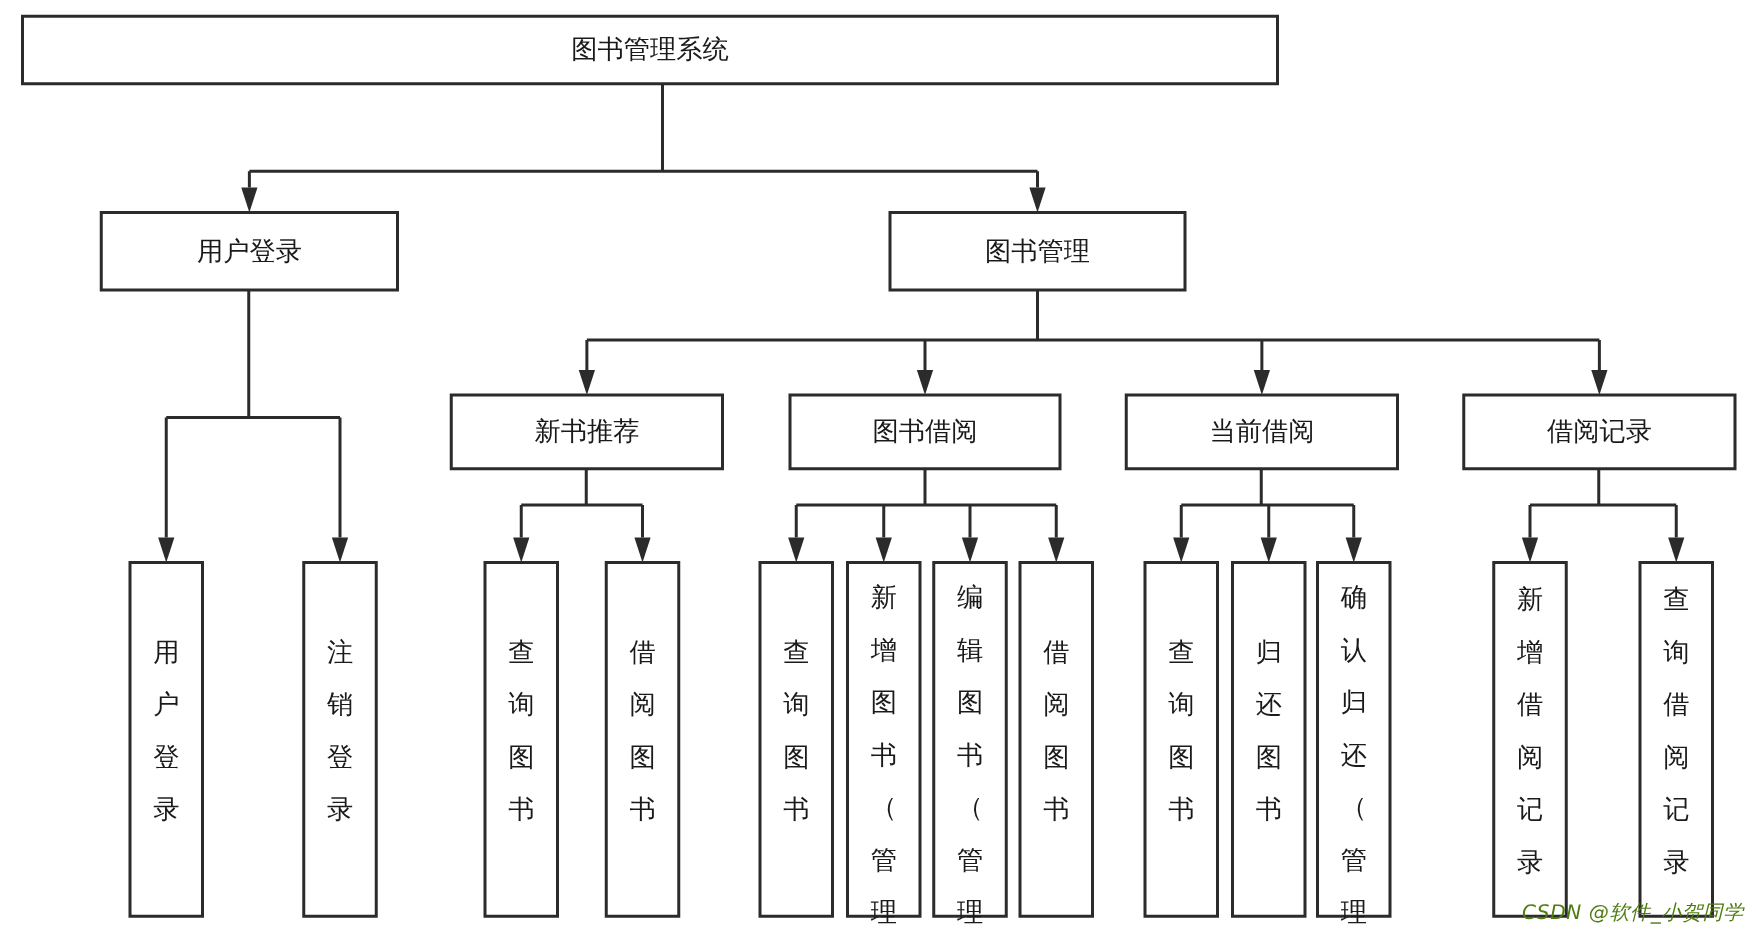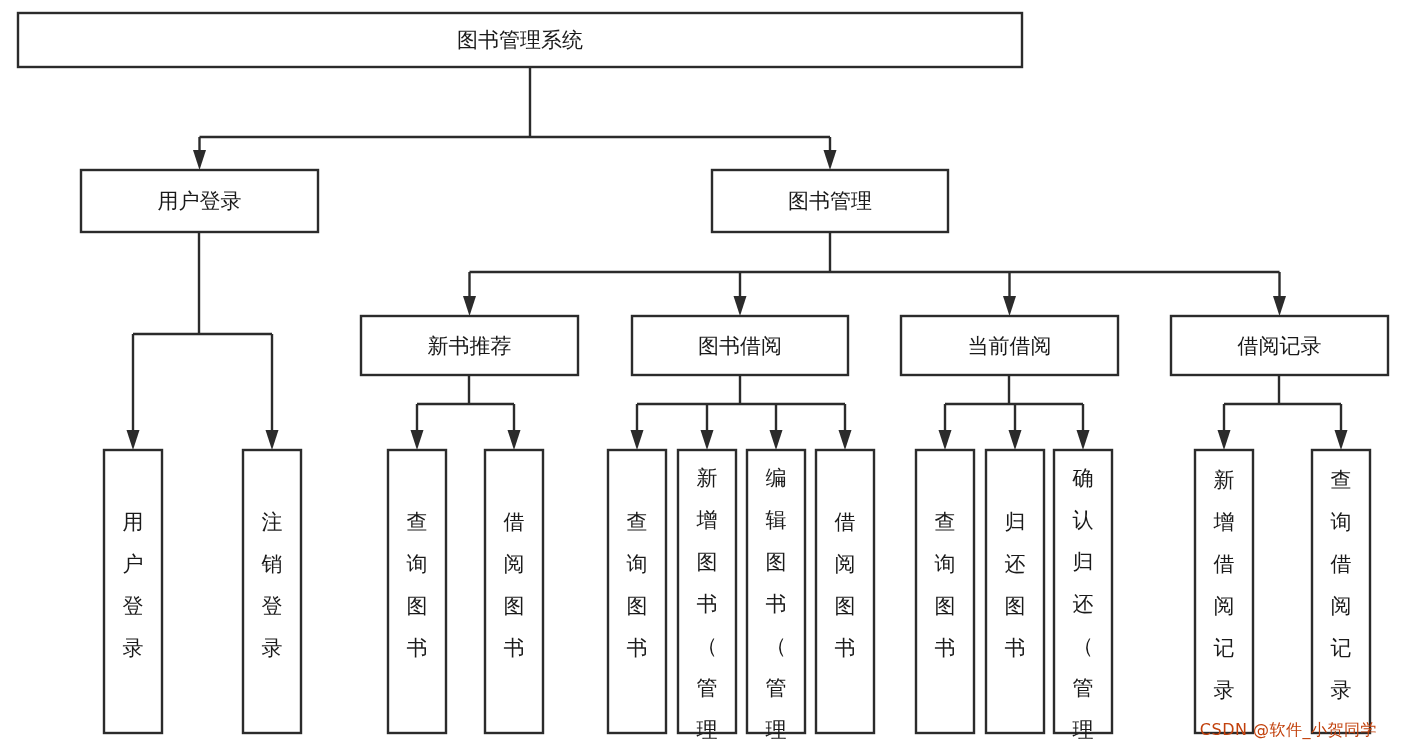--- a/index.html
+++ b/index.html
@@ -50,28 +50,29 @@
     stroke-width: 2.4;
     fill: none;
     stroke-linecap: butt;
   }
   .arrow-head {
     fill: #2b2b2b;
     stroke: none;
   }
   .watermark {
     position: absolute;
-    right: 28px;
+    right: 10px;
     bottom: 6px;
     font-family: "DejaVu Sans", "Liberation Sans", sans-serif;
     font-size: 16px;
-    color: #c2410c;
+    color: #4d7c0f;
     letter-spacing: 0.5px;
     white-space: nowrap;
     pointer-events: none;
+    font-style: italic;
   }
 </style>
 </head>
 <body>
 
 <div id="diagram-root">
   <svg class="diagram-svg" viewBox="0 0 1405 747" xmlns="http://www.w3.org/2000/svg">
     <g id="connector-layer">
         <g>
           <path class="connector" d="M 530 67 L 530 137"></path>

